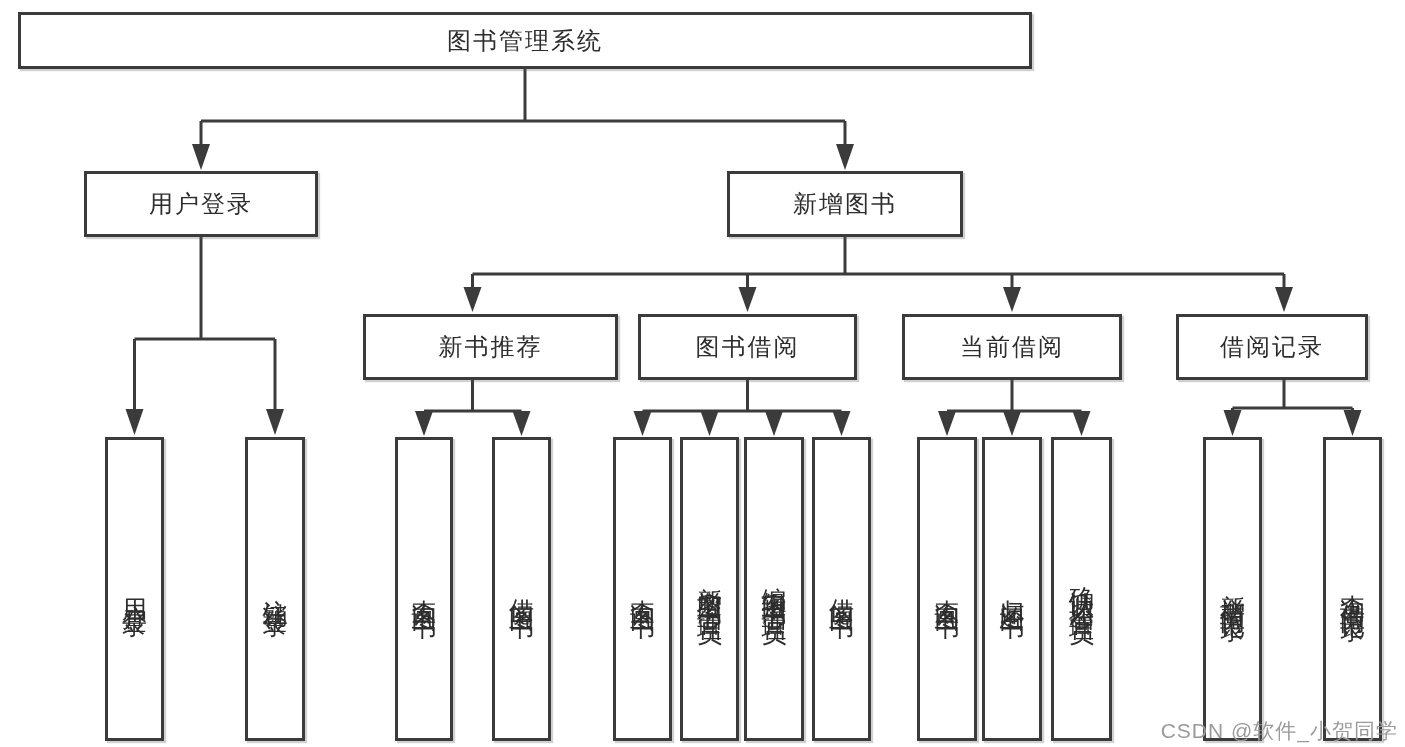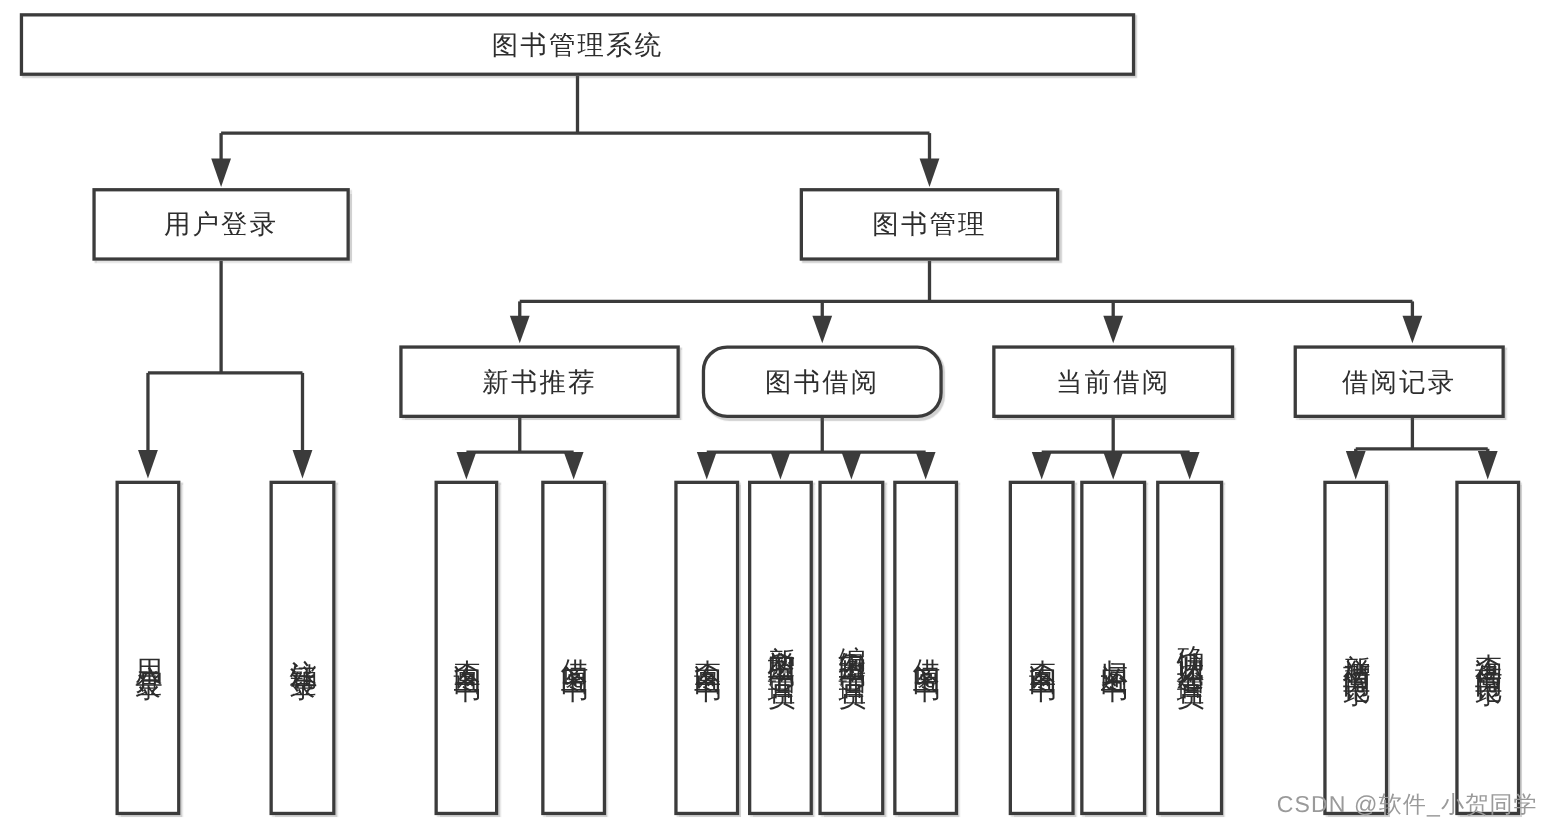--- a/index.html
+++ b/index.html
@@ -98,24 +98,24 @@
       <polygon points="1003,411 1021,411 1012,436"></polygon>
       <polygon points="1072.5,411 1090.5,411 1081.5,436"></polygon>
       <polygon points="1223.5,410 1241.5,410 1232.5,436"></polygon>
       <polygon points="1343.5,410 1361.5,410 1352.5,436"></polygon>
     </g>
   </svg>
 
   <div class="box root" style="left:18px;top:12px;width:1014px;height:57px;">图书管理系统</div>
 
   <div class="box h" style="left:84px;top:171px;width:234px;height:66px;">用户登录</div>
-  <div class="box h" style="left:727px;top:171px;width:236px;height:66px;">图书管理</div>
+  <div class="box h" style="left:727px;top:171px;width:236px;height:66px;">新增图书</div>
 
   <div class="box h" style="left:363px;top:314px;width:255px;height:66px;">新书推荐</div>
-  <div class="box h" style="left:638px;top:314px;width:219px;height:66px;border-radius:23px;">图书借阅</div>
+  <div class="box h" style="left:638px;top:314px;width:219px;height:66px;">图书借阅</div>
   <div class="box h" style="left:902px;top:314px;width:220px;height:66px;">当前借阅</div>
   <div class="box h" style="left:1176px;top:314px;width:192px;height:66px;">借阅记录</div>
 
   <div class="box v" style="left:105px;top:437px;width:59px;height:304px;">用户登录</div>
   <div class="box v" style="left:245px;top:437px;width:60px;height:304px;">注销登录</div>
 
   <div class="box v" style="left:395px;top:437px;width:58px;height:304px;">查询图书</div>
   <div class="box v" style="left:492px;top:437px;width:59px;height:304px;">借阅图书</div>
 
   <div class="box v" style="left:613px;top:437px;width:59px;height:304px;">查询图书</div>

